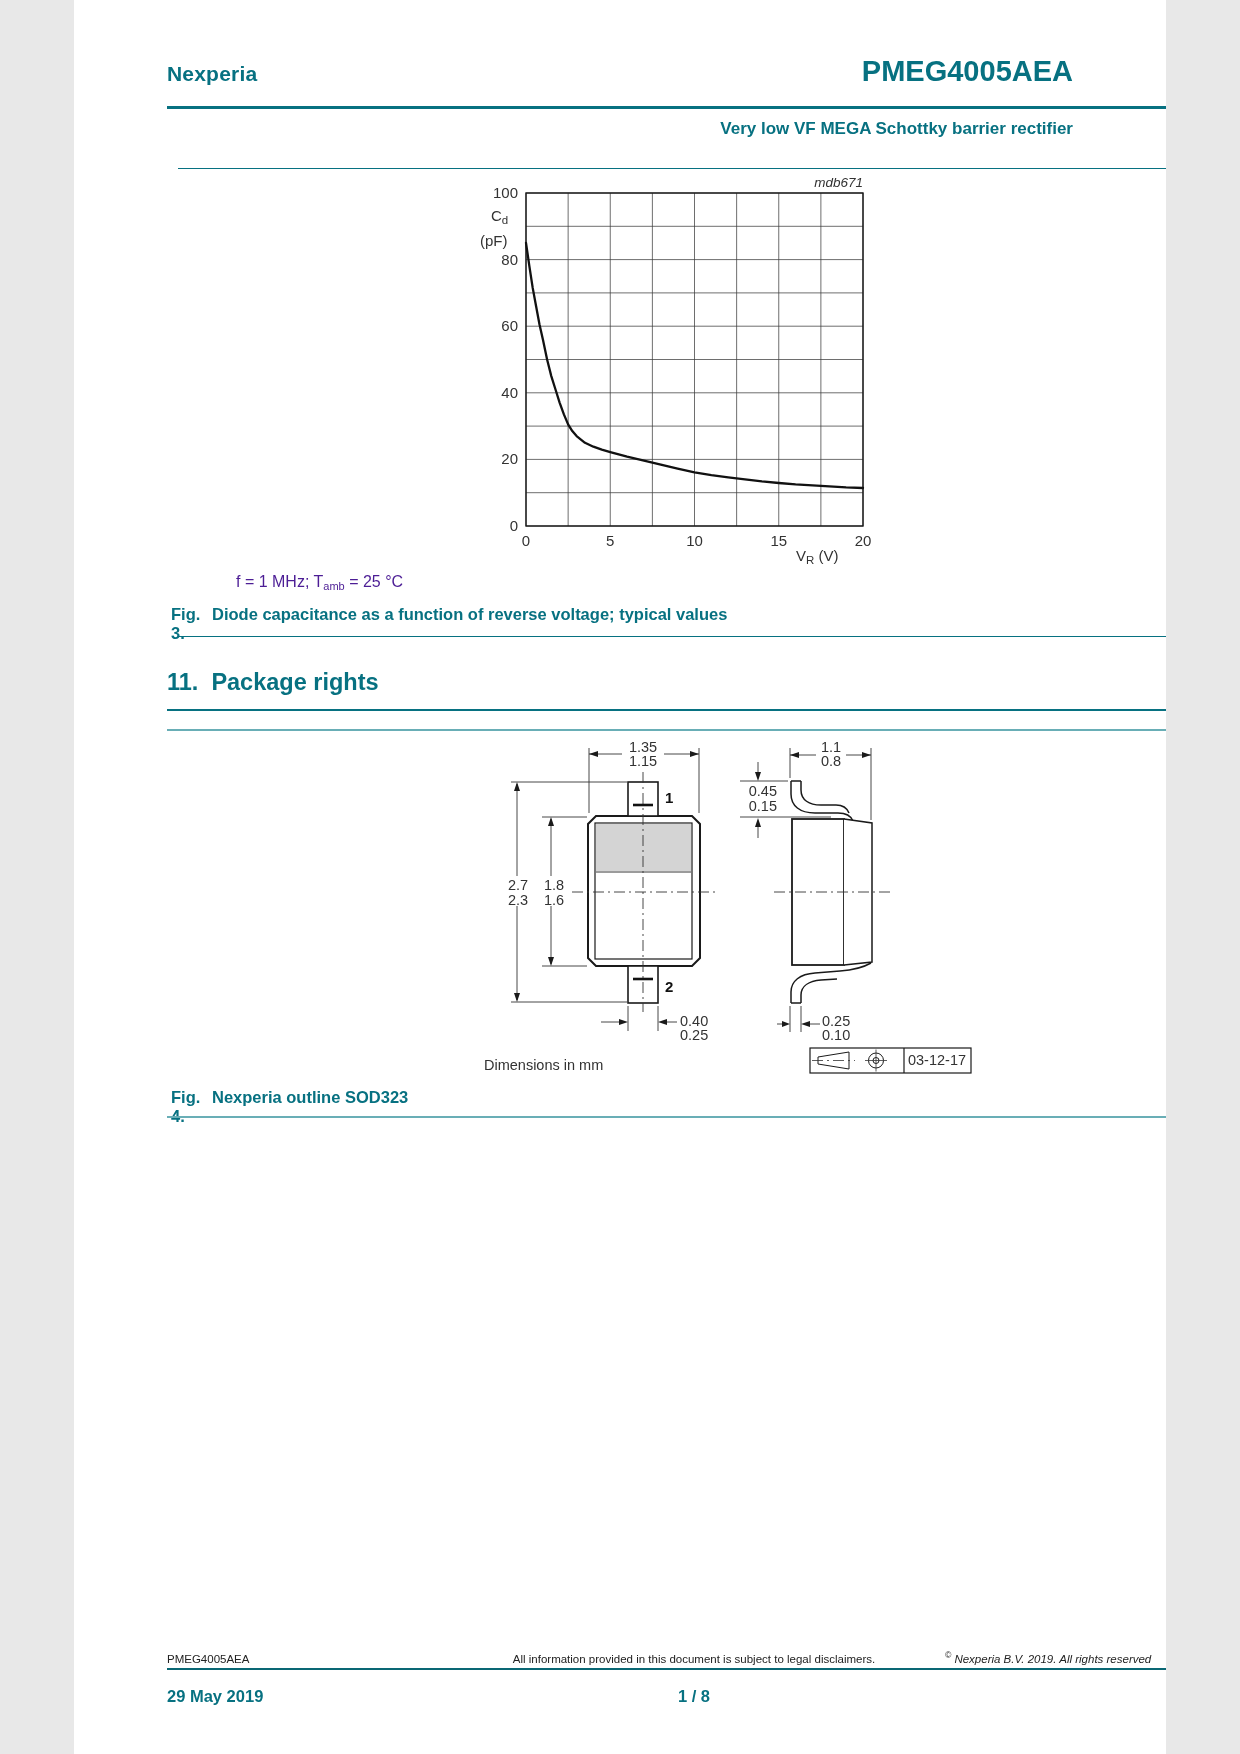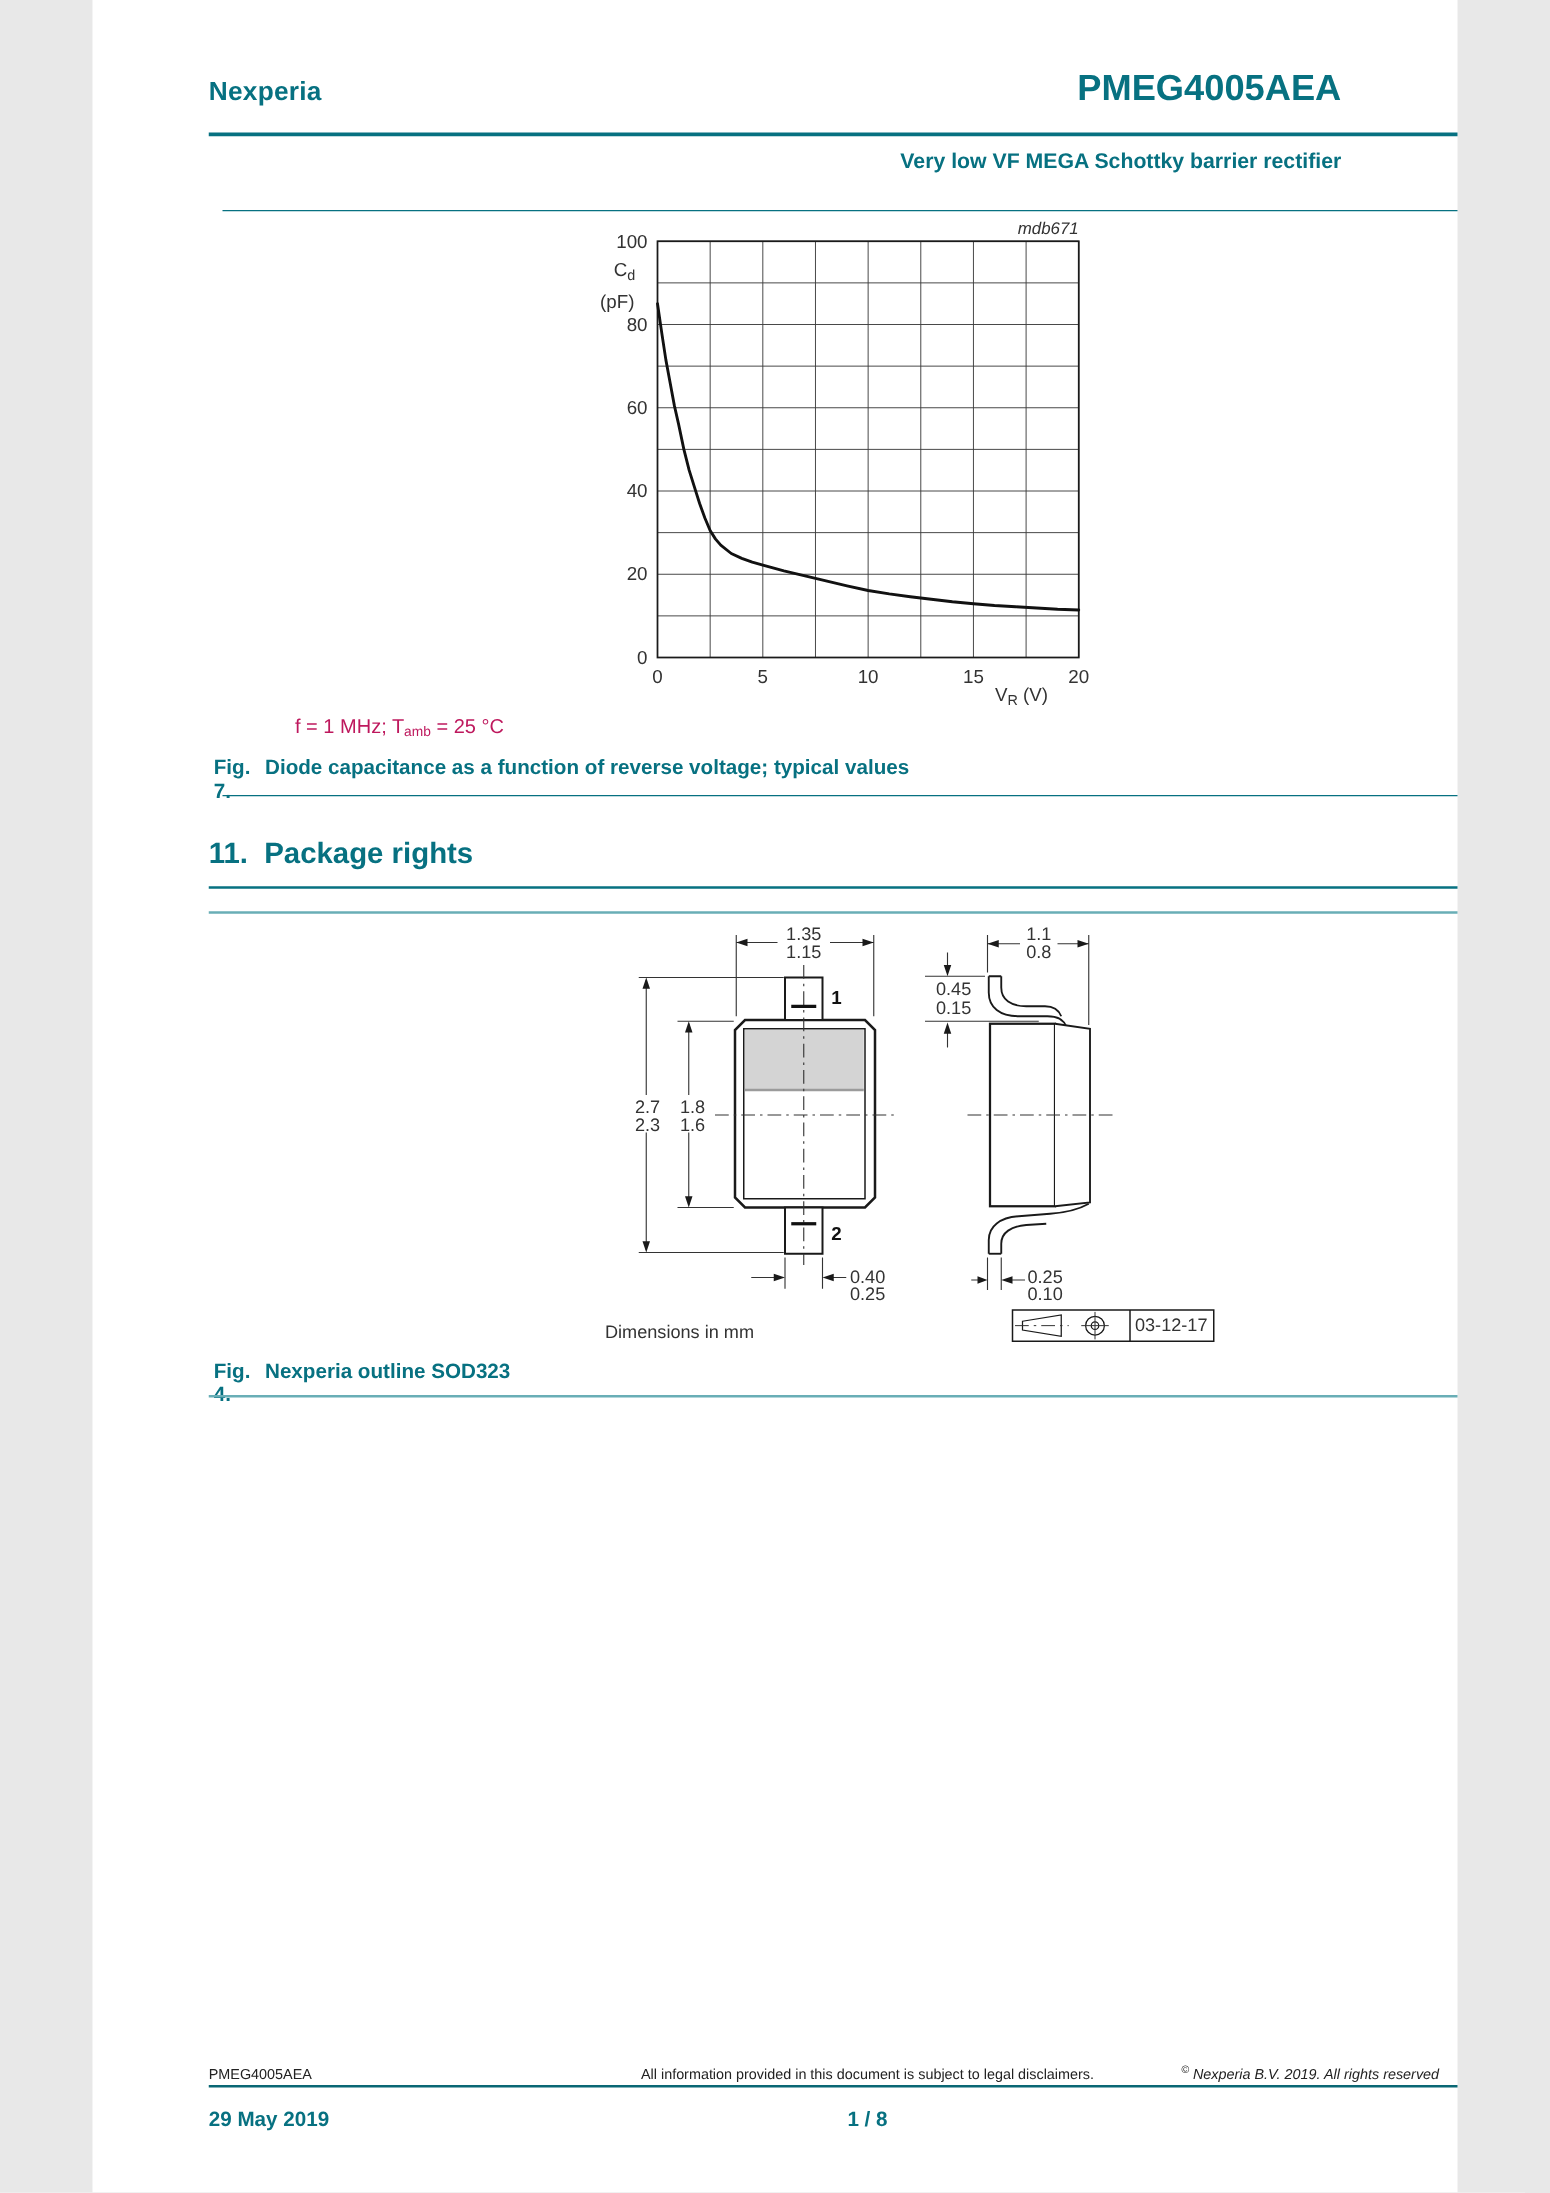--- a/index.html
+++ b/index.html
@@ -6,21 +6,21 @@
   .page{position:relative;width:1092px;height:1754px;background:#ffffff;margin:0 auto;
         font-family:"Liberation Sans",sans-serif;overflow:hidden;}
   .abs{position:absolute;}
   .teal{color:#077181;}
   .brand{left:93px;top:62px;font-size:21px;font-weight:bold;letter-spacing:0.2px;}
   .part{right:93px;top:55px;font-size:29px;font-weight:bold;}
   .hrule{left:93px;top:106px;width:1054px;height:2.5px;background:#077181;}
   .subtitle{right:93px;top:119px;font-size:17px;font-weight:bold;}
   .fig3-frame{left:104px;top:168px;width:1032px;height:467px;
       border-top:1.2px solid #077181;border-right:1.2px solid #077181;border-bottom:1.2px solid #077181;}
-  .cond{left:162px;top:573px;font-size:16px;color:#be185d;}
+  .cond{left:162px;top:573px;font-size:16px;color:#4c1d95;}
   .cond .sub{font-size:11px;vertical-align:-3px;}
   .figcap{left:97px;font-size:16.5px;font-weight:bold;color:#077181;display:flex;}
   .figcap .num{display:inline-block;width:41px;flex:0 0 41px;}
   .fig3cap{top:605px;}
   .fig4cap{top:1088px;}
   .h2{left:93px;top:669px;font-size:23.5px;font-weight:bold;color:#077181;}
   .h2 .hnum{margin-right:13px;}
   .h2rule{left:93px;top:709px;width:1043px;height:2px;background:#077181;}
   .litline{left:93px;width:1043px;height:1.5px;background:#69aeb6;}
   .f4top{top:729px;}
@@ -98,21 +98,21 @@
       </g>
     <text class="cid" x="789" y="187" text-anchor="end">mdb671</text>
     <text class="clabel" x="417" y="221"><tspan>C</tspan><tspan dy="3" style="font-size:11.5px">d</tspan></text>
     <text class="clabel" x="406" y="246">(pF)</text>
     <text class="clabel" x="722" y="561"><tspan>V</tspan><tspan dy="3" style="font-size:11.5px">R</tspan><tspan dy="-3"> (V)</tspan></text>
   </svg>
 
   <div class="abs cond"><span>f = 1 MHz; T</span><span class="sub">amb</span><span> = 25 °C</span></div>
 
   <div class="abs figcap fig3cap">
-    <span class="num">Fig. 7.</span>
+    <span class="num">Fig. 3.</span>
     <span>Diode capacitance as a function of reverse voltage; typical values</span>
   </div>
 
   <div class="abs h2">
     <span class="hnum">11.</span><span>Package rights</span>
   </div>
   <div class="abs h2rule"></div>
 
   <div class="abs litline f4top"></div>
 

